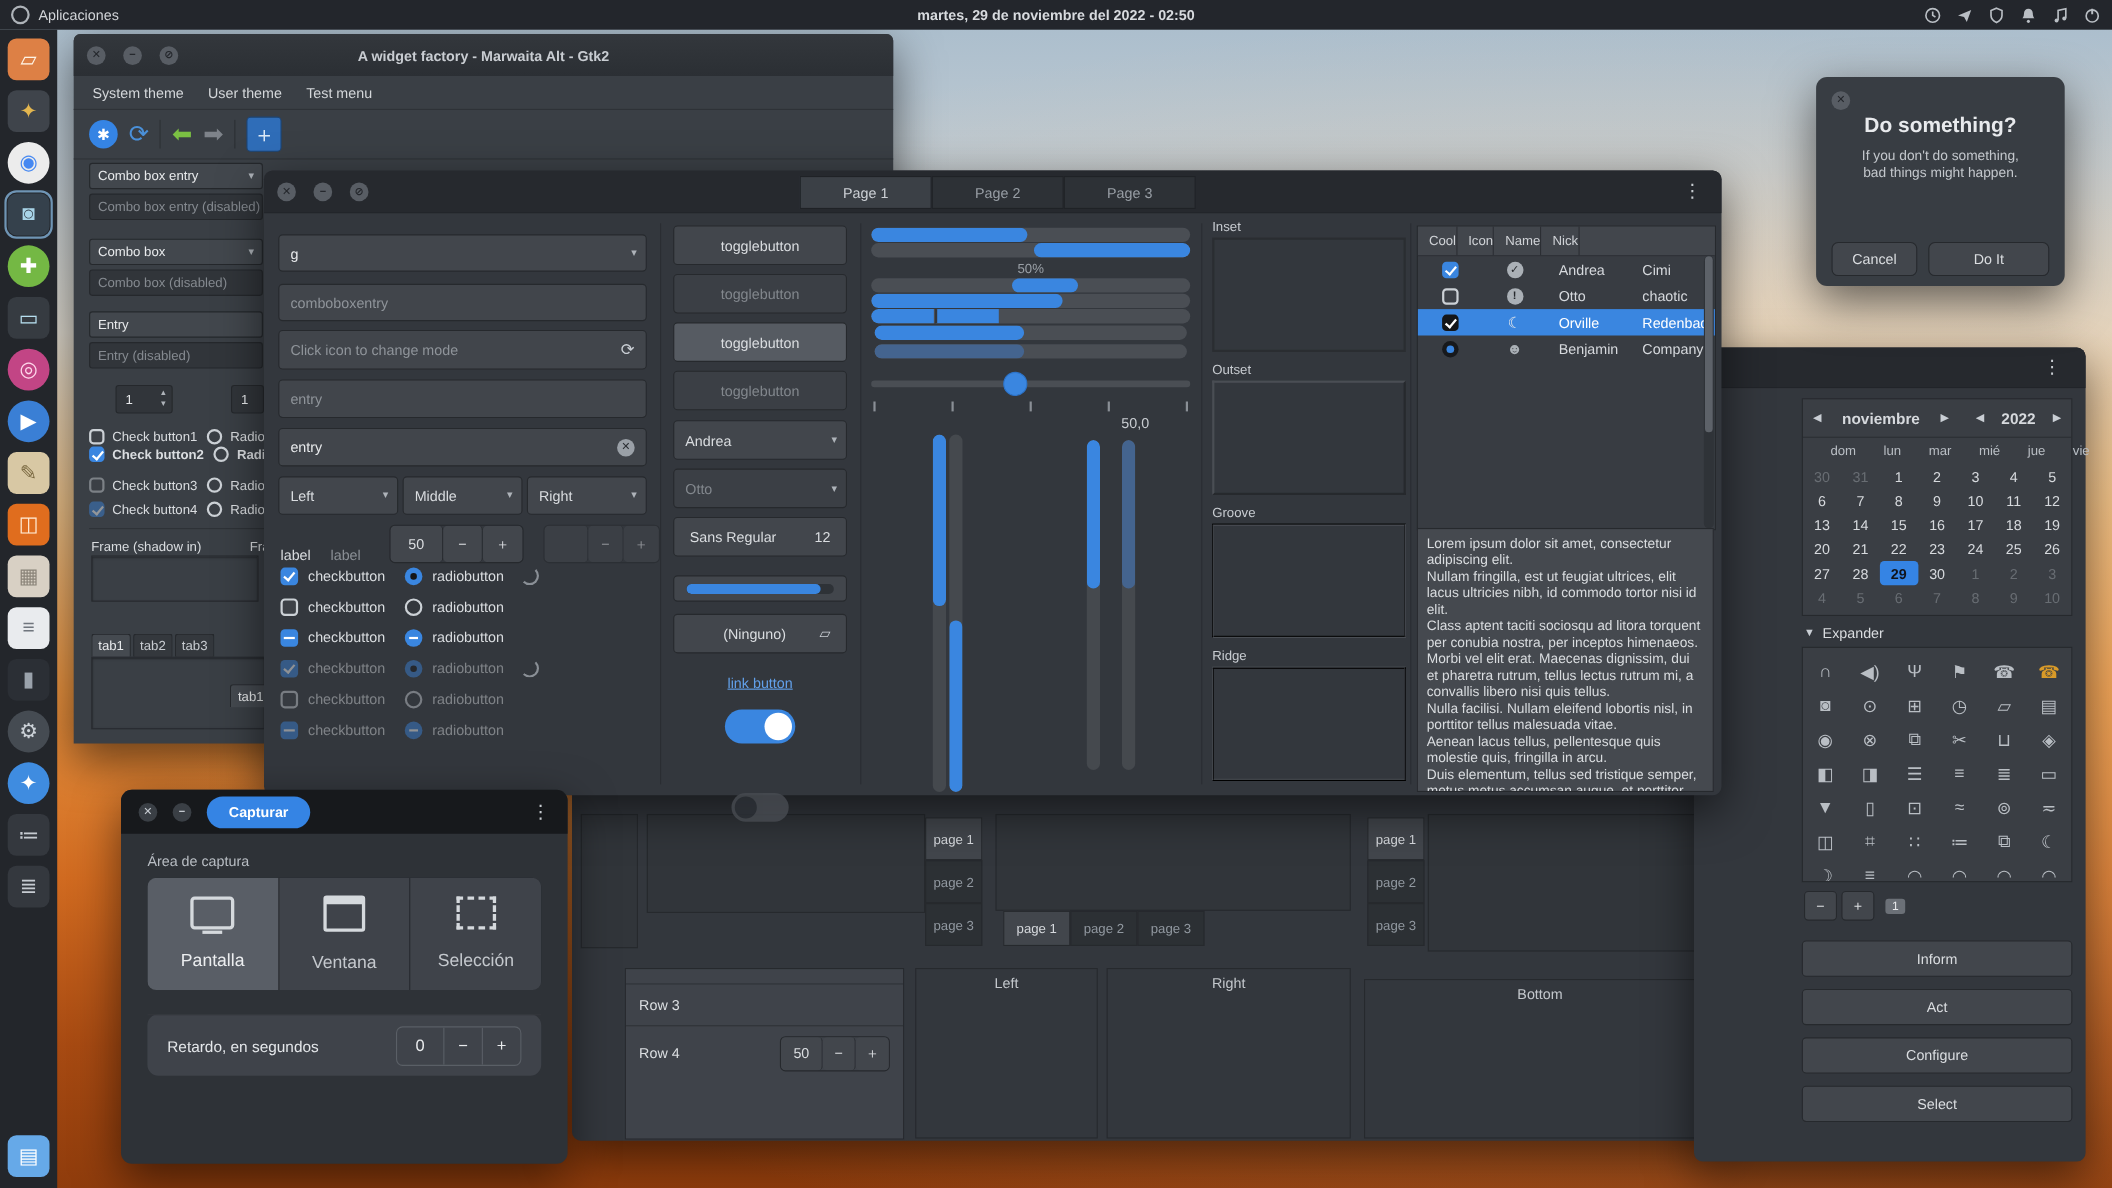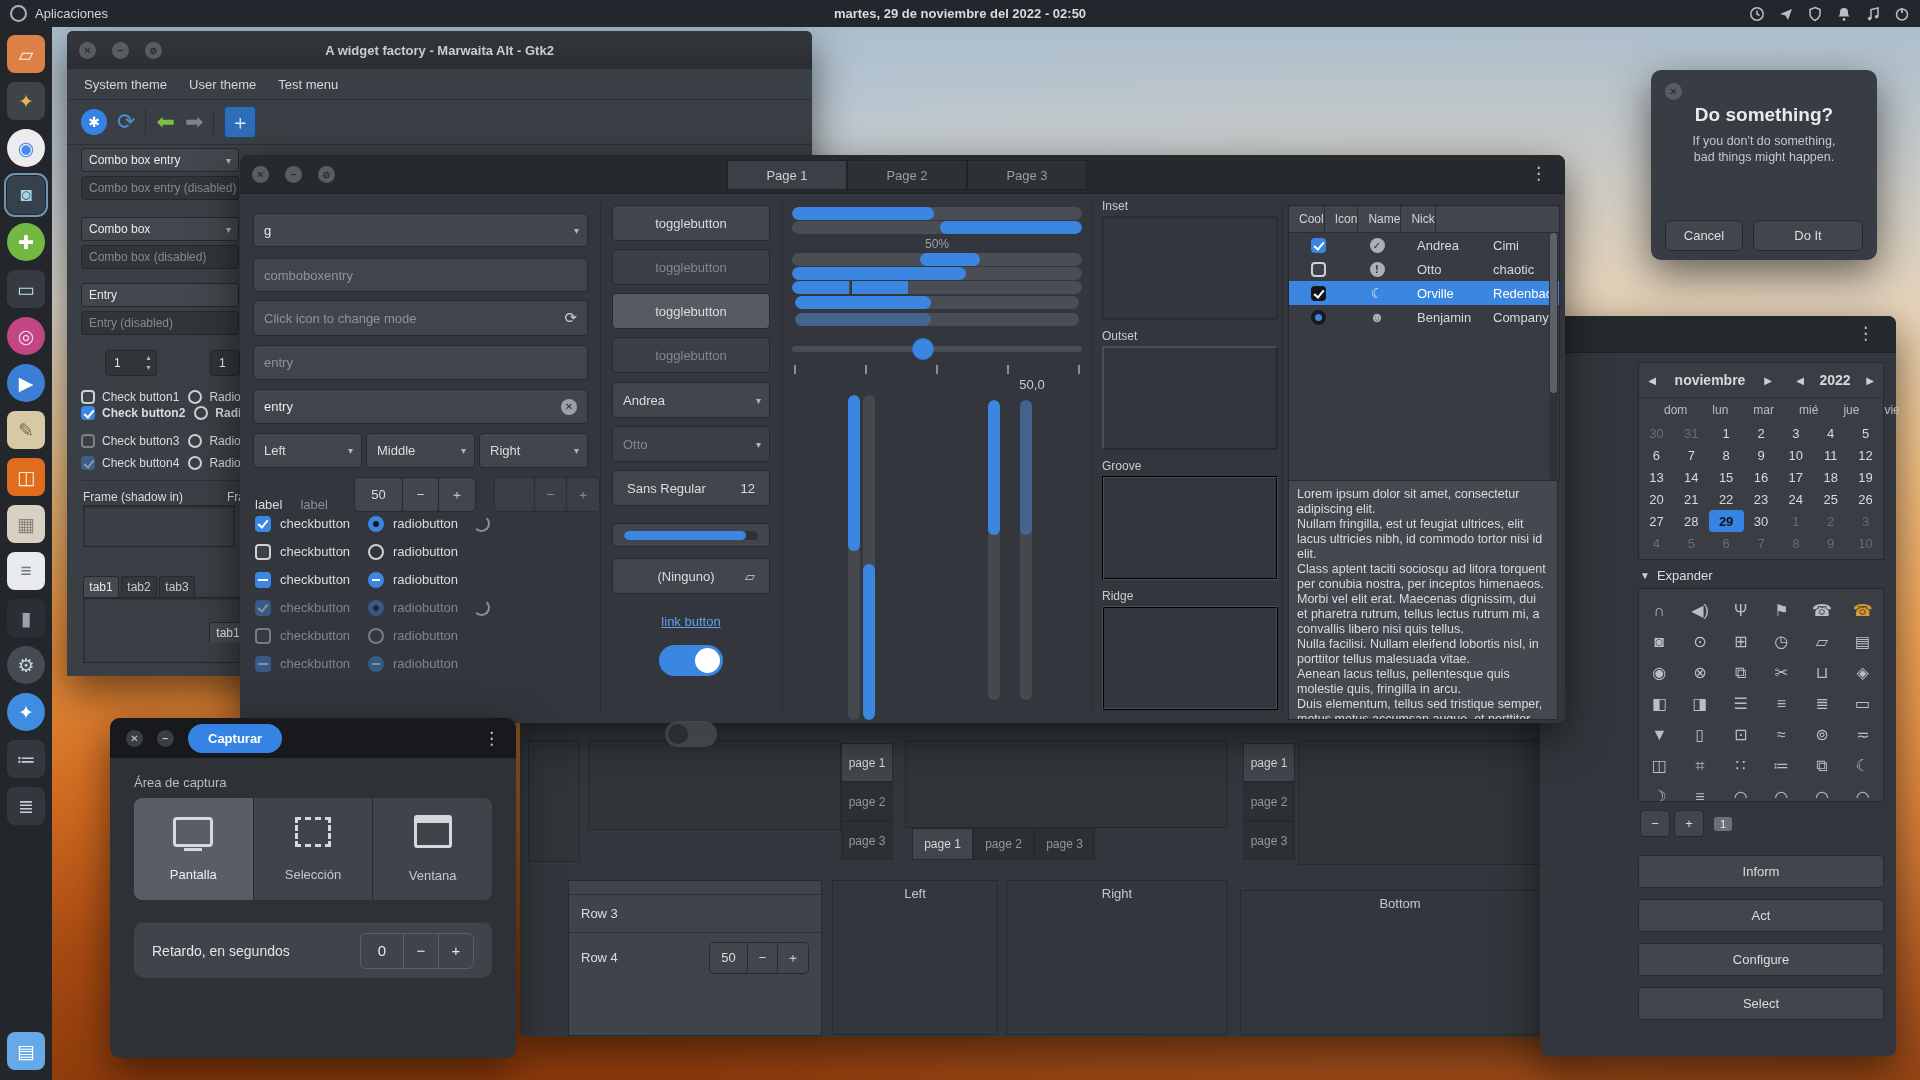--- a/index.html
+++ b/index.html
@@ -164,21 +164,21 @@
   .dlg{left:1651px;top:70px;width:226px;height:190px;background:#383d43;border-radius:10px;z-index:20;}
   .dlg .ttl{text-align:center;font-size:19px;font-weight:bold;color:#e8eaed;margin-top:34px;}
   .dlg .body{text-align:center;font-size:12.5px;color:#c3c7cc;margin-top:8px;white-space:pre-line;line-height:1.25;}
   
   .shot{left:110px;top:718px;width:406px;height:340px;background:#2e3237;border-radius:10px;z-index:20;}
   .shothead{height:40px;background:#17191c;border-radius:10px 10px 0 0;display:flex;align-items:center;padding:0 16px;gap:14px;}
   .pill{background:#3584e4;color:#fff;font-weight:bold;font-size:13px;border-radius:15px;height:29px;padding:0 20px;
     display:flex;align-items:center;}
   .optgrid{position:absolute;left:24px;top:80px;width:358px;height:102px;border-radius:8px;overflow:hidden;display:flex;gap:1px;background:#26292d;}
   .opt{flex:1;background:#3f434a;display:flex;flex-direction:column;align-items:center;justify-content:center;gap:20px;
-    color:#c4c8cd;font-size:13px;}
+    color:#c4c8cd;font-size:16px;}
   .opt.sel{background:#595e66;color:#eceef0;}
   .oic-screen{width:34px;height:24px;border:3px solid #d5d9dd;border-radius:4px;position:relative;}
   .oic-screen::after{content:"";position:absolute;left:8px;right:8px;bottom:-7px;height:3px;background:#d5d9dd;}
   .oic-window{width:32px;height:22px;border:3px solid #d5d9dd;border-top-width:8px;border-radius:3px;}
   .oic-select{width:30px;height:24px;border:3px dashed #d5d9dd;}
   .group{position:absolute;left:24px;top:204px;width:358px;background:#3f434a;border-radius:10px;}
   .grow{height:55px;display:flex;align-items:center;padding:0 18px;color:#e4e7ea;font-size:14px;justify-content:space-between;}
   .gdiv{height:1px;background:#33373c;margin:0 0;}
   .spingrp{display:flex;border:1px solid #5a5f66;border-radius:6px;overflow:hidden;height:34px;}
   .spingrp div{display:flex;align-items:center;justify-content:center;color:#e8eaec;font-size:15px;border-right:1px solid #5a5f66;}
@@ -1080,26 +1080,26 @@
       <span class="pill">Capturar</span>
       <span class="kebab" style="margin-left:auto;">⋮</span>
     </div>
     <span class="abs" style="left:24px;top:57px;font-size:13px;color:#b9bec4;">Área de captura</span>
     <div class="optgrid">
       <div class="opt sel">
         <span class="oic-screen"></span>
         <span>Pantalla</span>
       </div>
       <div class="opt">
+        <span class="oic-window"></span>
+        <span>Ventana</span>
+      </div>
+      <div class="opt">
         <span class="oic-select"></span>
         <span>Selección</span>
-      </div>
-      <div class="opt">
-        <span class="oic-window"></span>
-        <span>Ventana</span>
       </div>
     </div>
     <div class="group">
       <div class="gdiv"></div>
       <div class="grow">
         <span>Retardo, en segundos</span>
         <span class="spingrp">
           <div style="width:42px;">0</div>
           <div style="width:34px;">−</div>
           <div style="width:34px;">+</div>

